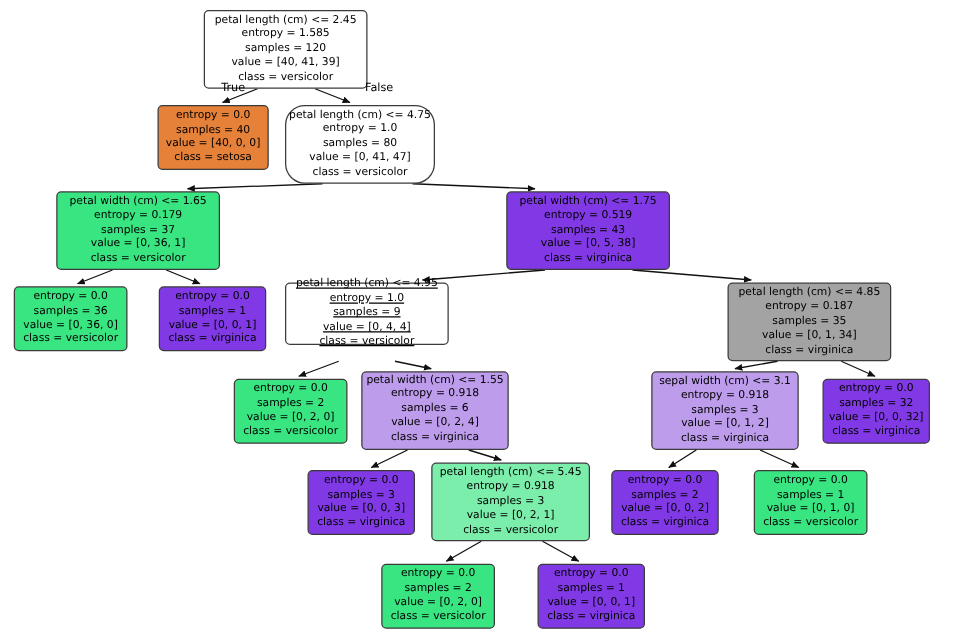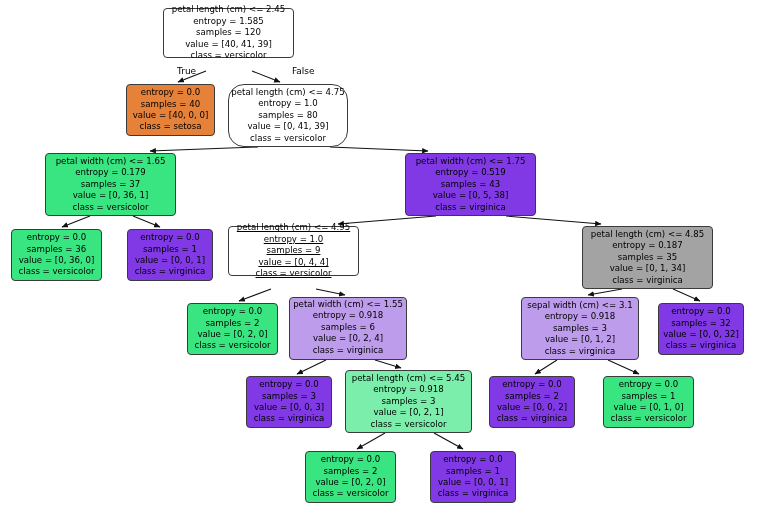--- a/index.html
+++ b/index.html
@@ -62,38 +62,38 @@
         <line x1="326" y1="360" x2="297" y2="374" marker-end="url(#arrow)"></line>
         <line x1="375" y1="360" x2="401" y2="368" marker-end="url(#arrow)"></line>
         <line x1="557" y1="360" x2="535" y2="374" marker-end="url(#arrow)"></line>
         <line x1="608" y1="360" x2="639" y2="374" marker-end="url(#arrow)"></line>
         <line x1="385" y1="433" x2="357" y2="449" marker-end="url(#arrow)"></line>
         <line x1="434" y1="433" x2="463" y2="449" marker-end="url(#arrow)"></line>
       </g>
   </svg>
 
   <div id="node-layer">
-      <div class="node" style="left: 163px; top: 8px; width: 131px; height: 50px; background: rgb(255, 255, 255); border-color: rgb(59, 59, 59);">
+      <div class="node" style="left: 163px; top: 8px; width: 131px; height: 63px; background: rgb(255, 255, 255); border-color: rgb(59, 59, 59);">
         <span>petal length (cm) &lt;= 2.45</span>
         <span>entropy = 1.585</span>
         <span>samples = 120</span>
         <span>value = [40, 41, 39]</span>
         <span>class = versicolor</span>
       </div>
       <div class="node" style="left: 126px; top: 84px; width: 89px; height: 52px; background: rgb(229, 129, 57); border-color: rgb(59, 59, 59);">
         <span>entropy = 0.0</span>
         <span>samples = 40</span>
         <span>value = [40, 0, 0]</span>
         <span>class = setosa</span>
       </div>
       <div class="node" style="left: 228px; top: 84px; width: 120px; height: 63px; background: rgb(255, 255, 255); border-color: rgb(59, 59, 59); border-radius: 16px;">
         <span>petal length (cm) &lt;= 4.75</span>
         <span>entropy = 1.0</span>
         <span>samples = 80</span>
-        <span>value = [0, 41, 39]</span>
+        <span>value = [0, 41, 47]</span>
         <span>class = versicolor</span>
       </div>
       <div class="node" style="left: 45px; top: 153px; width: 131px; height: 63px; background: rgb(57, 229, 129); border-color: rgb(59, 59, 59);">
         <span>petal width (cm) &lt;= 1.65</span>
         <span>entropy = 0.179</span>
         <span>samples = 37</span>
         <span>value = [0, 36, 1]</span>
         <span>class = versicolor</span>
       </div>
       <div class="node" style="left: 405px; top: 153px; width: 131px; height: 63px; background: rgb(129, 57, 229); border-color: rgb(59, 59, 59);">

